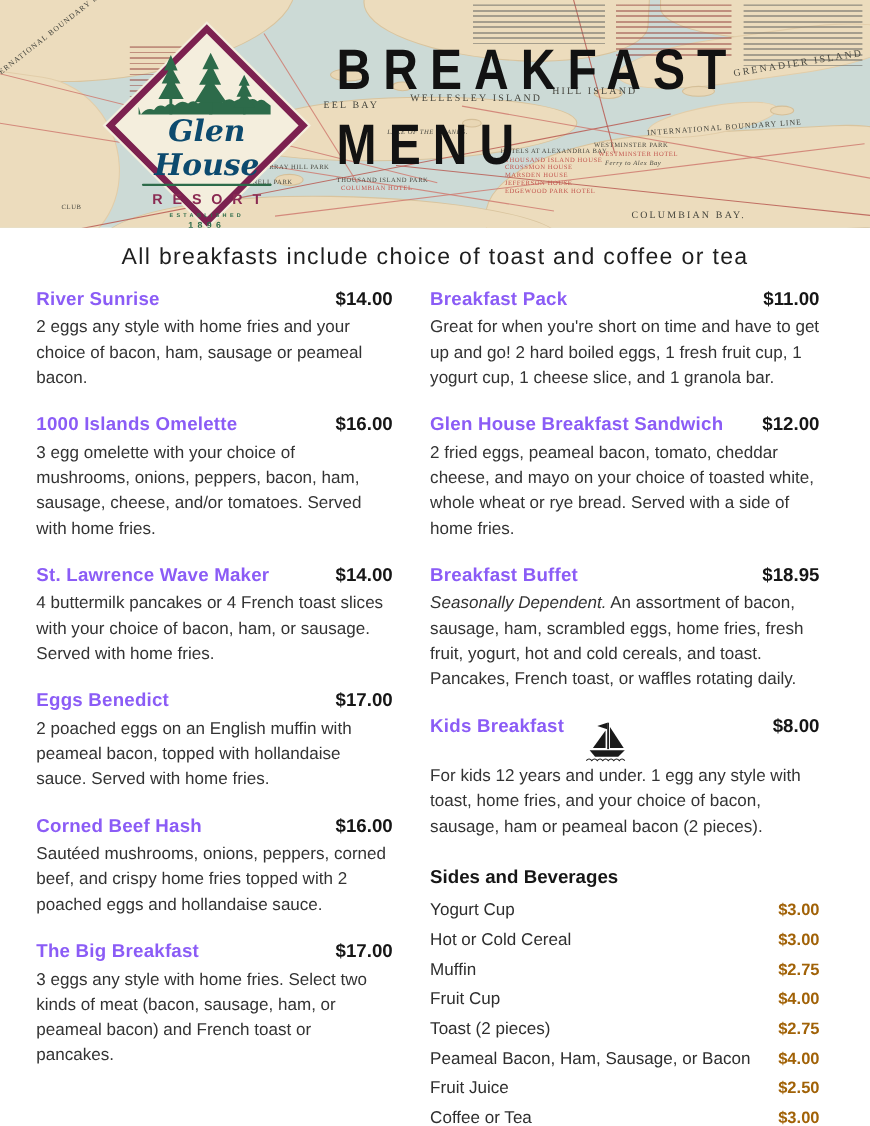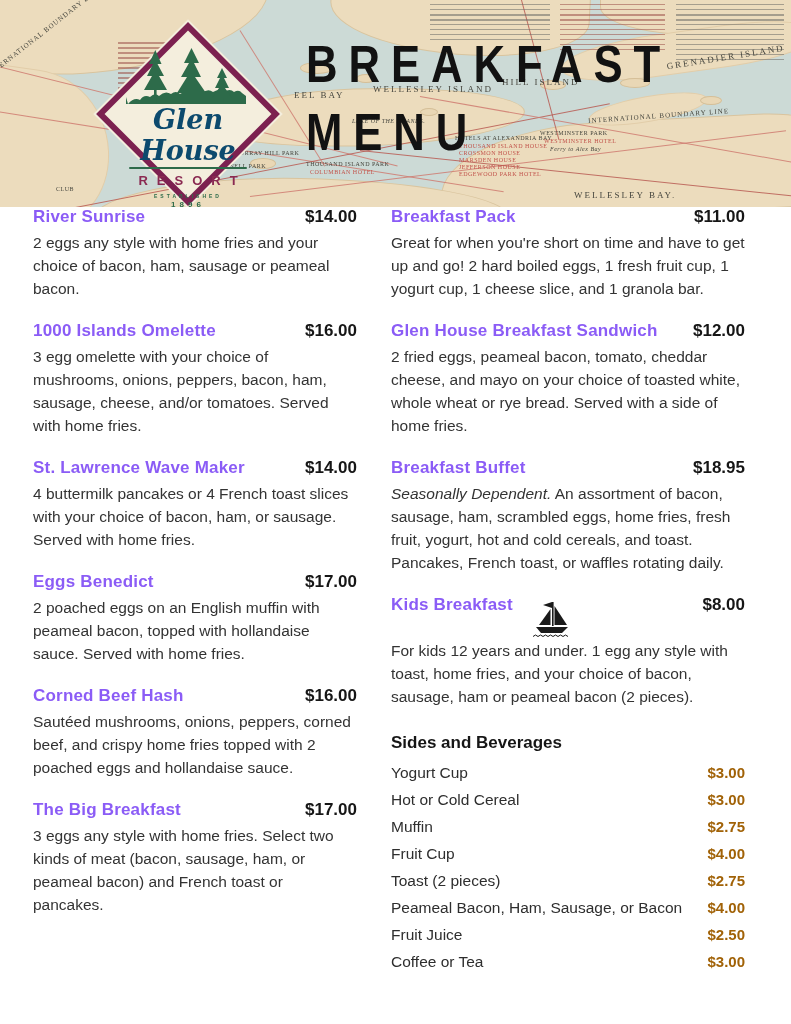--- a/index.html
+++ b/index.html
@@ -139,21 +139,21 @@
     <span class="ml xs red" style="left:459px; top:157px;">MARSDEN HOUSE</span>
     <span class="ml xs red" style="left:459px; top:164px;">JEFFERSON HOUSE</span>
     <span class="ml xs red" style="left:459px; top:171px;">EDGEWOOD PARK HOTEL</span>
     <span class="ml xs" style="left:540px; top:130px;">WESTMINSTER PARK</span>
     <span class="ml xs red" style="left:544px; top:138px;">WESTMINSTER HOTEL</span>
     <span class="ml xs it" style="left:550px; top:146px;">Ferry to Alex Bay</span>
     <span class="ml xs" style="left:234px; top:150px;">MURRAY HILL PARK</span>
     <span class="ml xs" style="left:216px; top:163px;">GRENELL PARK</span>
     <span class="ml xs" style="left:306px; top:161px;">THOUSAND ISLAND PARK</span>
     <span class="ml xs red" style="left:310px; top:169px;">COLUMBIAN HOTEL</span>
-    <span class="ml" style="left:574px; top:190px;">WELLESLEY BAY.</span>
+    <span class="ml" style="left:574px; top:190px;">COLUMBIAN BAY.</span>
     <span class="ml xs" style="left:56px; top:186px;">CLUB</span>
 
     <div class="big-title">
       <div class="line1">BREAKFAST</div>
       <div class="line2">MENU</div>
     </div>
 
     <div class="logo-wrap">
       <div class="diamond"></div>
       <div class="logo-content">
@@ -174,20 +174,21 @@
         </svg>
         <div class="logo-script">Glen House</div>
         <div class="logo-underline"></div>
         <div class="logo-resort">RESORT</div>
         <div class="logo-est">ESTABLISHED</div>
         <div class="logo-year">1896</div>
       </div>
     </div>
   </div>
 
+  <div class="subtitle">All breakfasts include choice of toast and coffee or tea</div>
 
   <div class="columns">
 
     <div class="col-left">
 
       <div class="item">
         <div class="item-head">
           <span class="item-name">River Sunrise</span>
           <span class="item-price">$14.00</span>
         </div>

